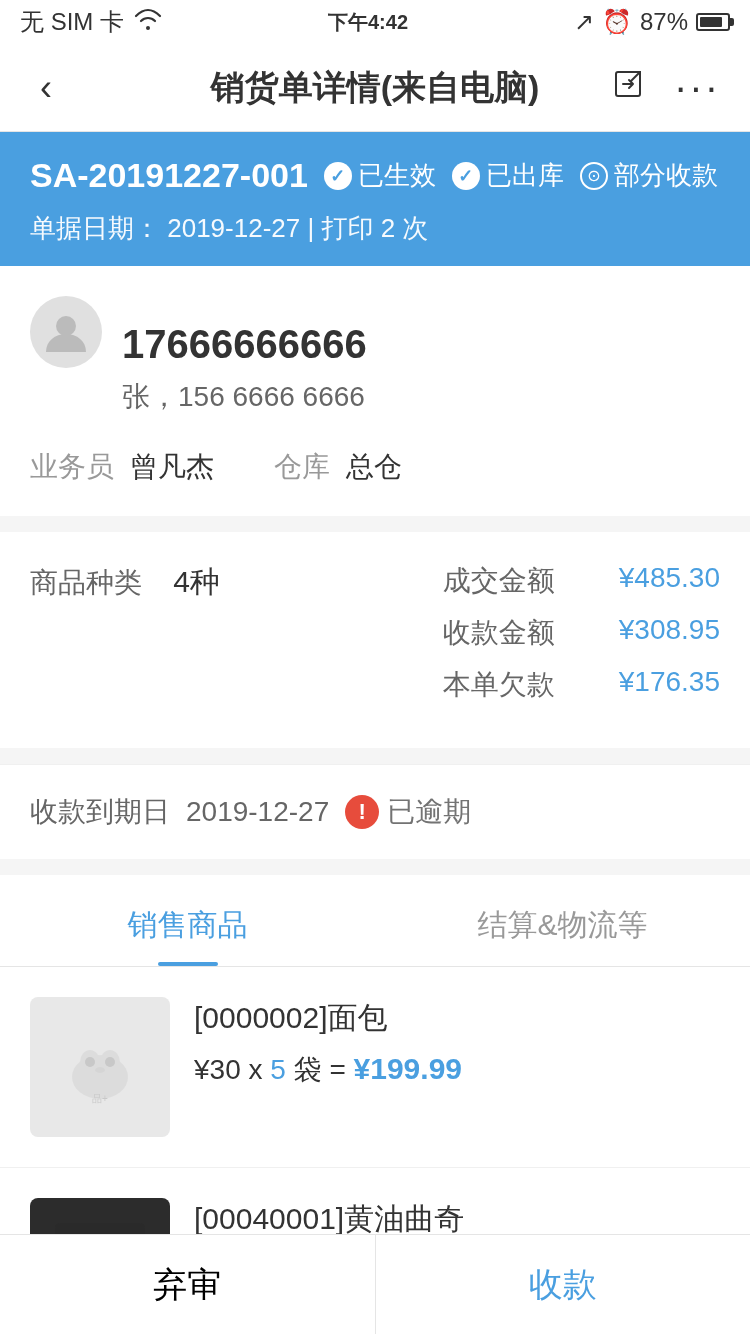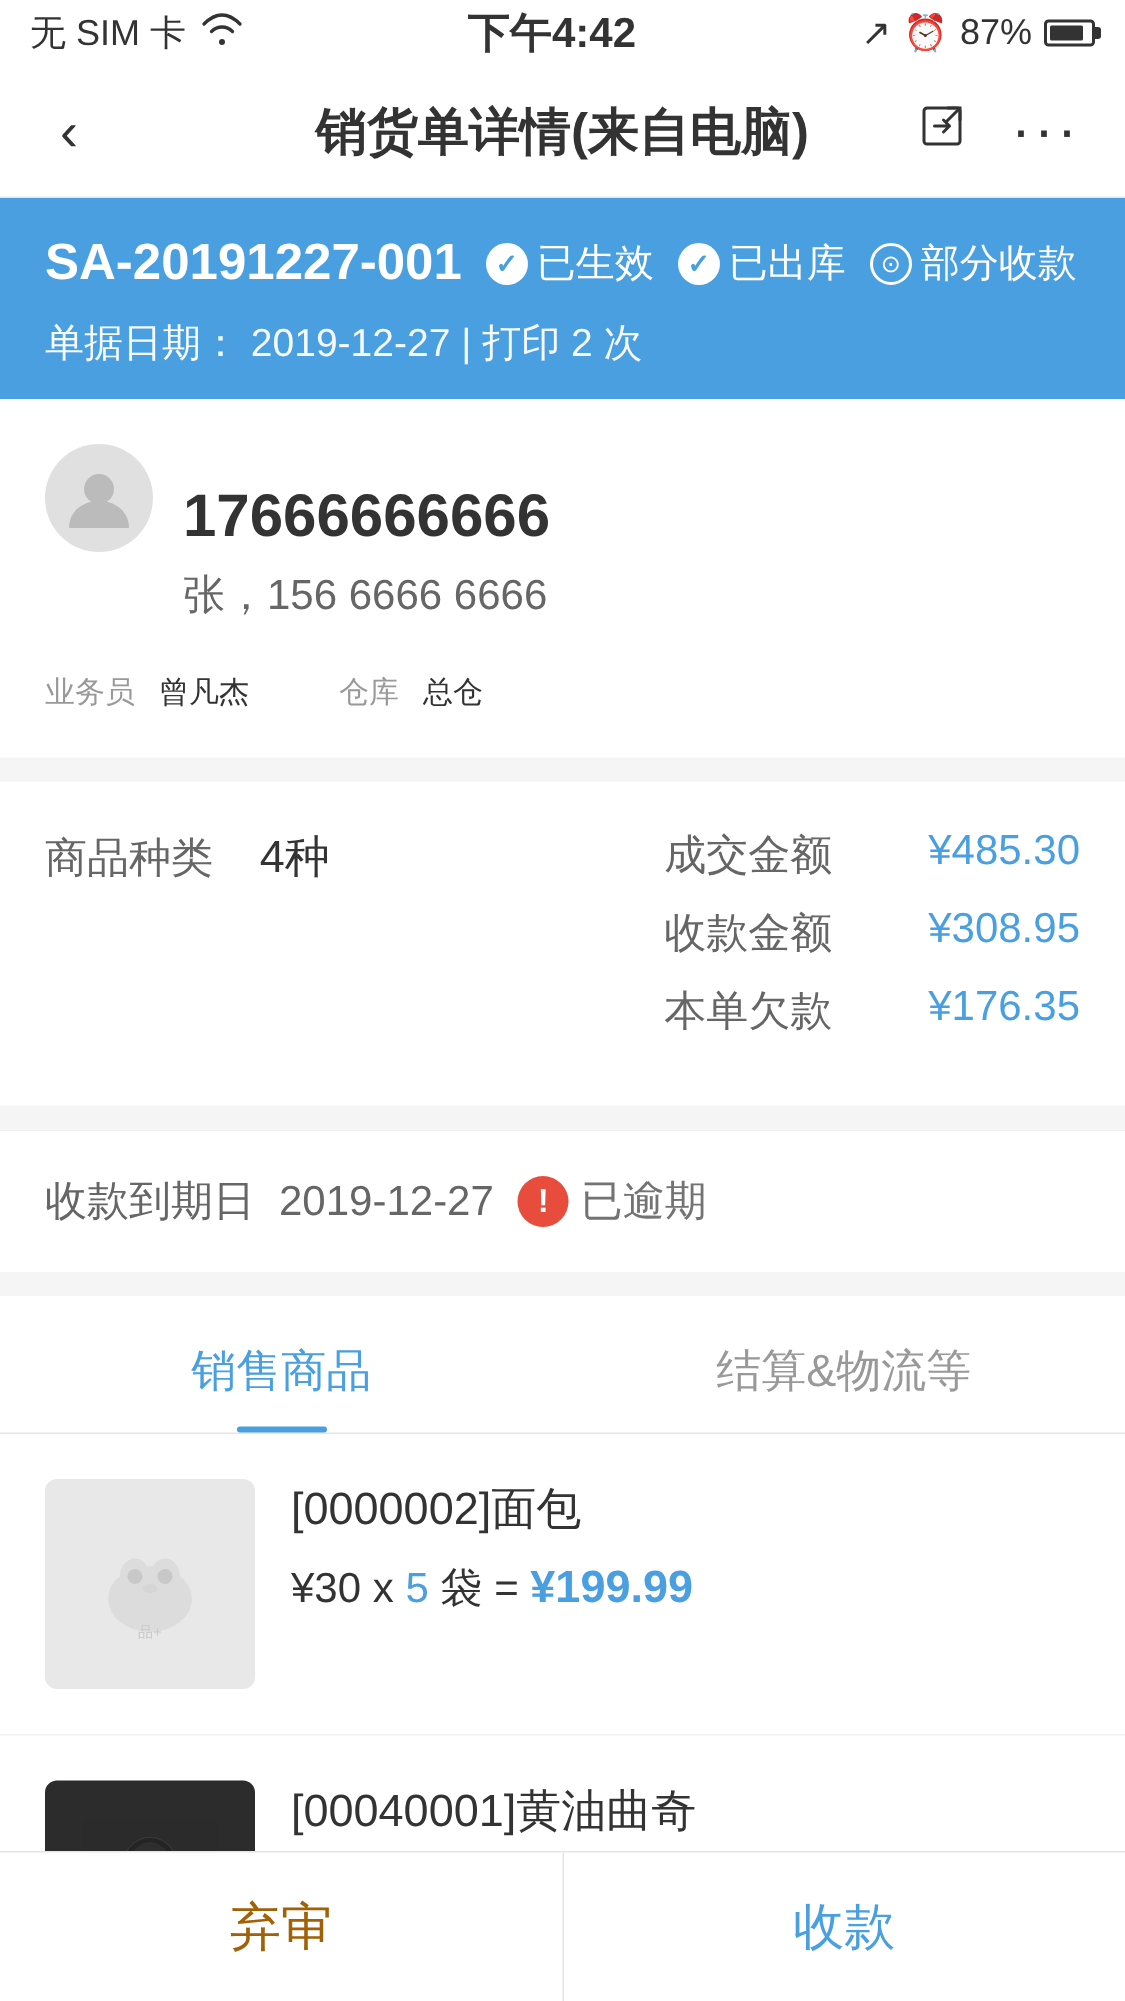--- a/index.html
+++ b/index.html
@@ -19,21 +19,21 @@
       height: 44px;
       background: #fff;
       display: flex;
       align-items: center;
       justify-content: space-between;
       padding: 4px 20px;
       font-size: 24px;
       font-weight: 500;
     }
     .status-left { display: flex; align-items: center; gap: 10px; }
-    .status-center { font-size: 28px; font-weight: 600; }
+    .status-center { font-size: 20px; font-weight: 600; }
     .status-right { display: flex; align-items: center; gap: 8px; font-size: 24px; }
 
     
     .nav-bar {
       height: 88px;
       background: #fff;
       display: flex;
       align-items: center;
       padding: 0 30px;
       border-bottom: 1px solid #e5e5e5;
@@ -148,21 +148,21 @@
     }
     .customer-sub {
       color: #666;
       font-size: 28px;
       margin-bottom: 32px;
       padding-left: 92px;
     }
     .customer-info-row {
       display: flex;
       padding-left: 0;
-      font-size: 20px;
+      font-size: 28px;
       color: #666;
       gap: 60px;
     }
     .info-item { display: flex; gap: 16px; align-items: center; }
     .info-label { color: #999; }
     .info-value { color: #333; }
 
     
     .summary-section {
       background: #fff;
@@ -323,21 +323,21 @@
       display: flex;
     }
     .bottom-btn {
       flex: 1;
       display: flex;
       align-items: center;
       justify-content: center;
       font-size: 34px;
       cursor: pointer;
     }
-    .bottom-btn.abandon { color: #a16207; border-right: 1px solid #e5e5e5; }
+    .bottom-btn.abandon { color: #000000; border-right: 1px solid #e5e5e5; }
     .bottom-btn.collect { color: #4a9fe0; }
   </style>
 </head>
 <body>
 
 <div class="status-bar">
   <div class="status-left">
     <span>无 SIM 卡</span>
     <span>
       <svg width="28" height="22" viewBox="0 0 28 22" fill="none" xmlns="http://www.w3.org/2000/svg">

